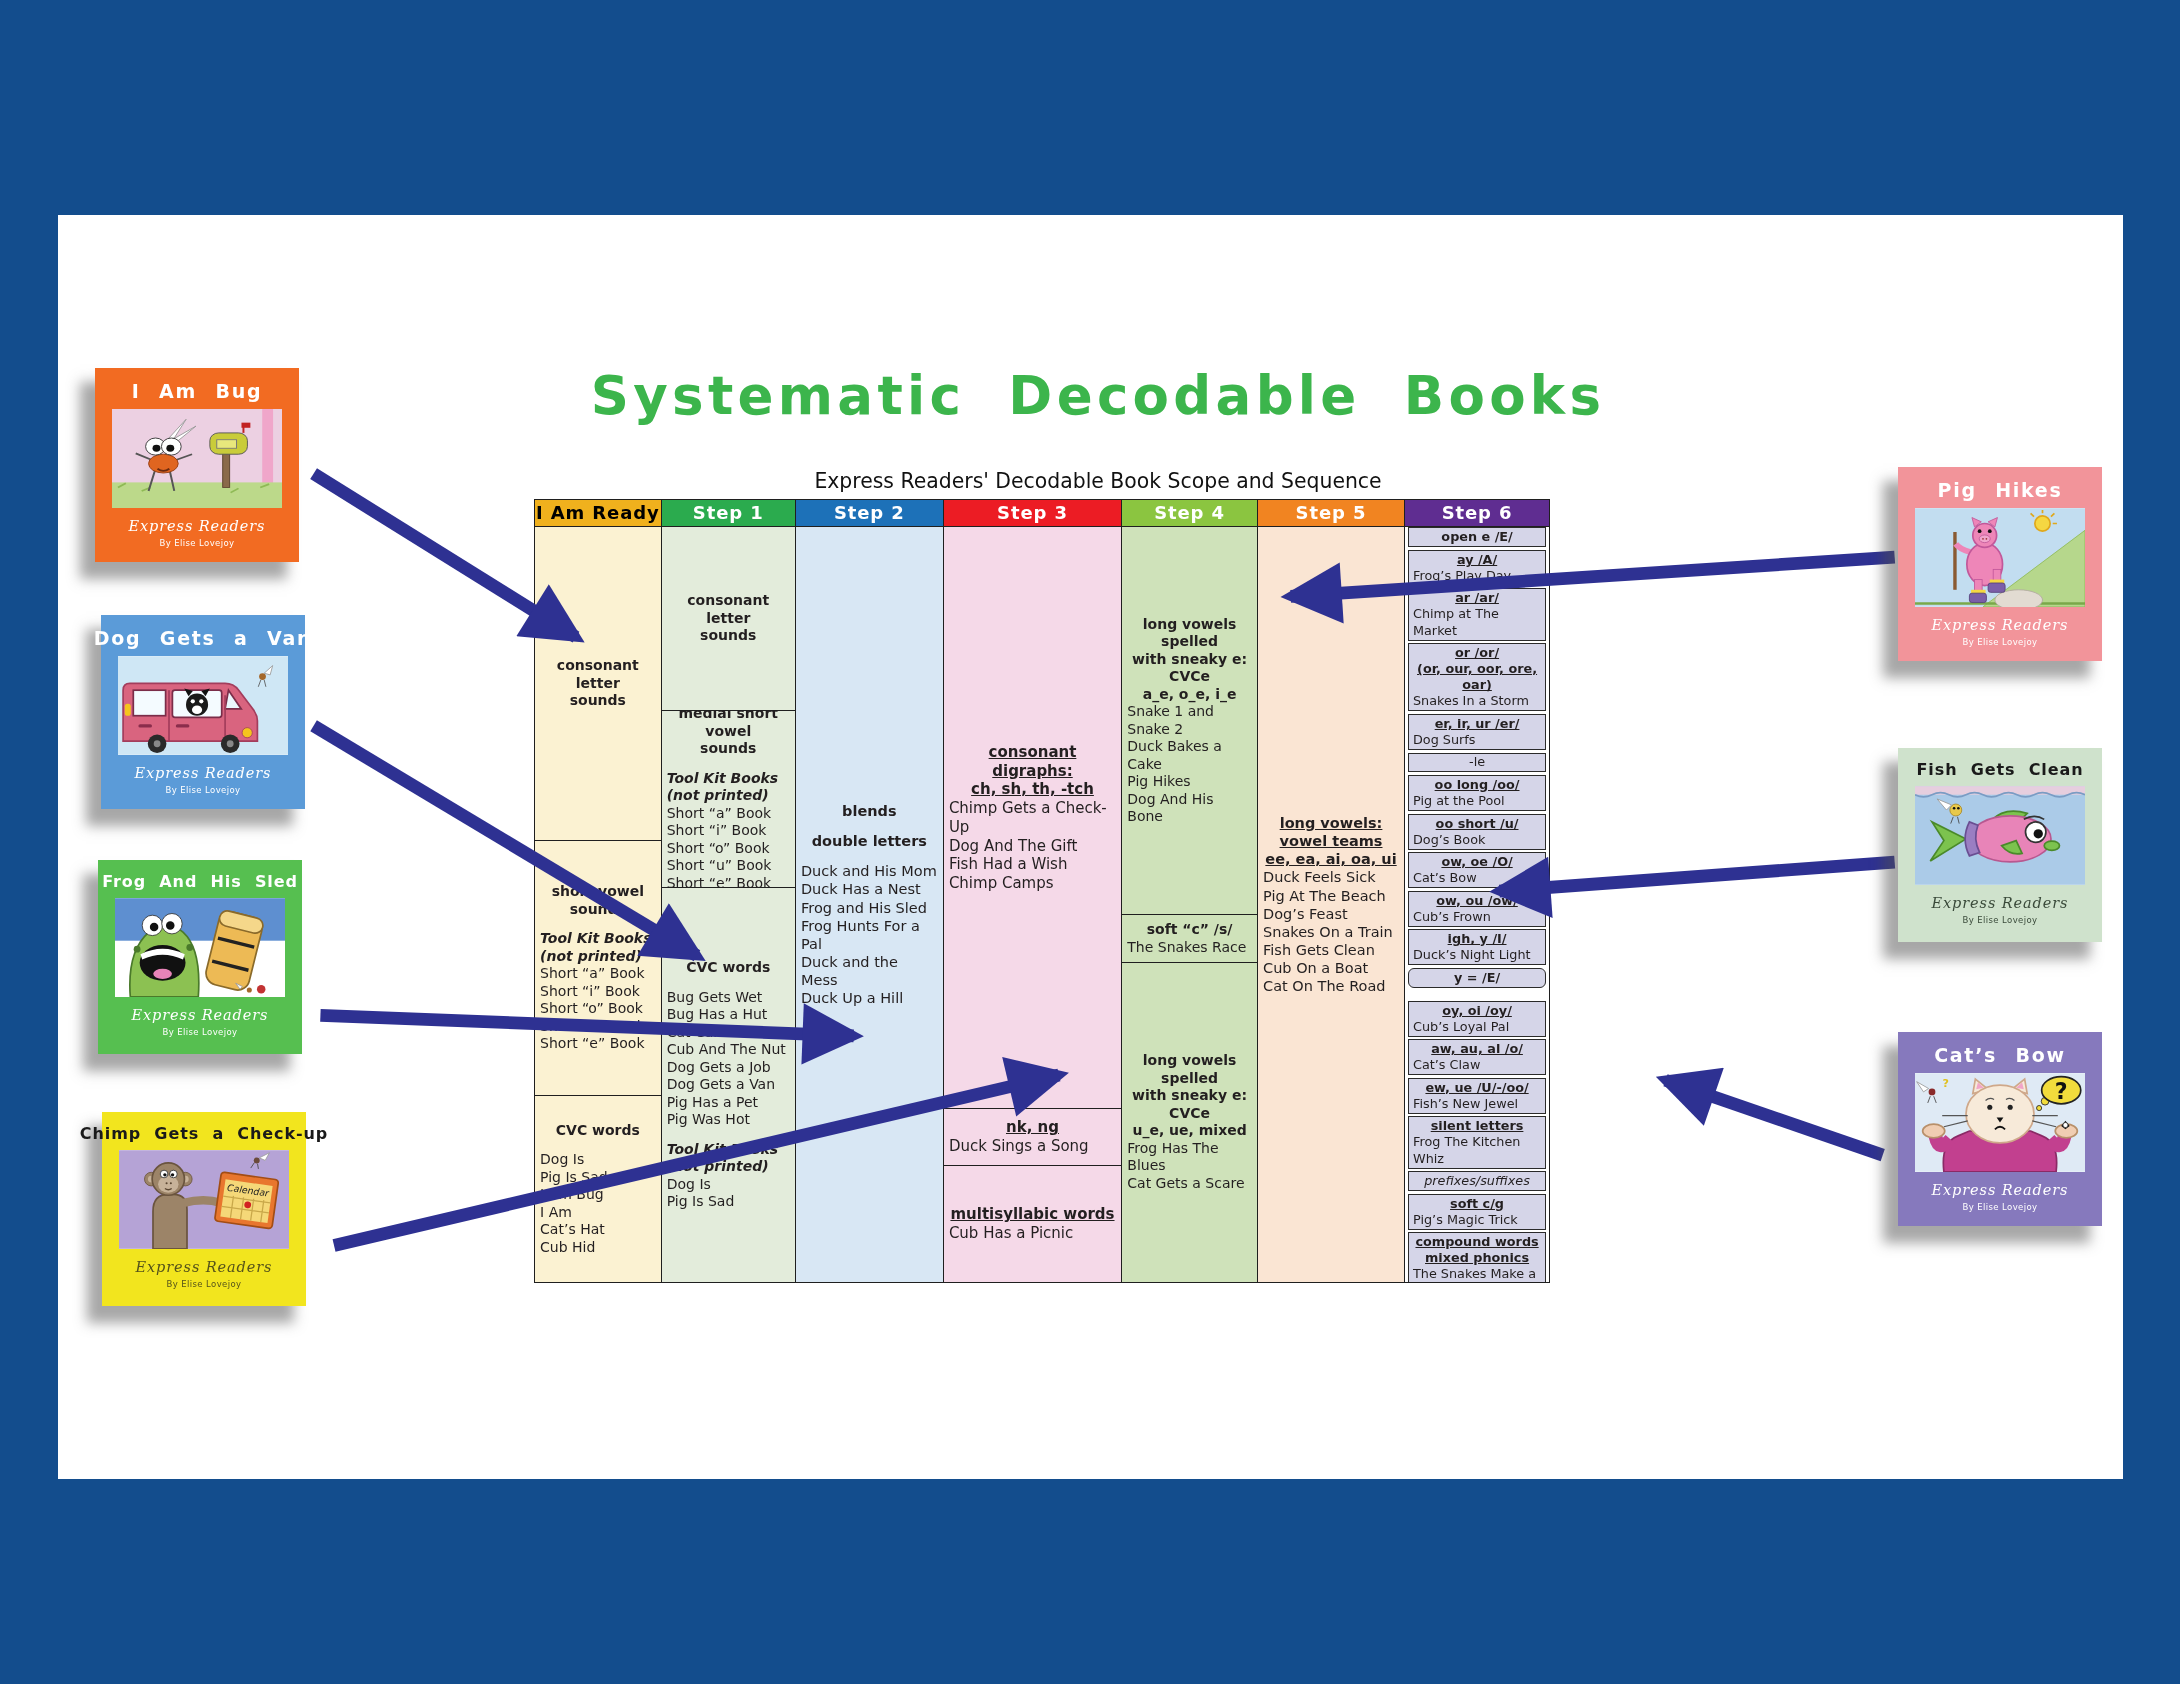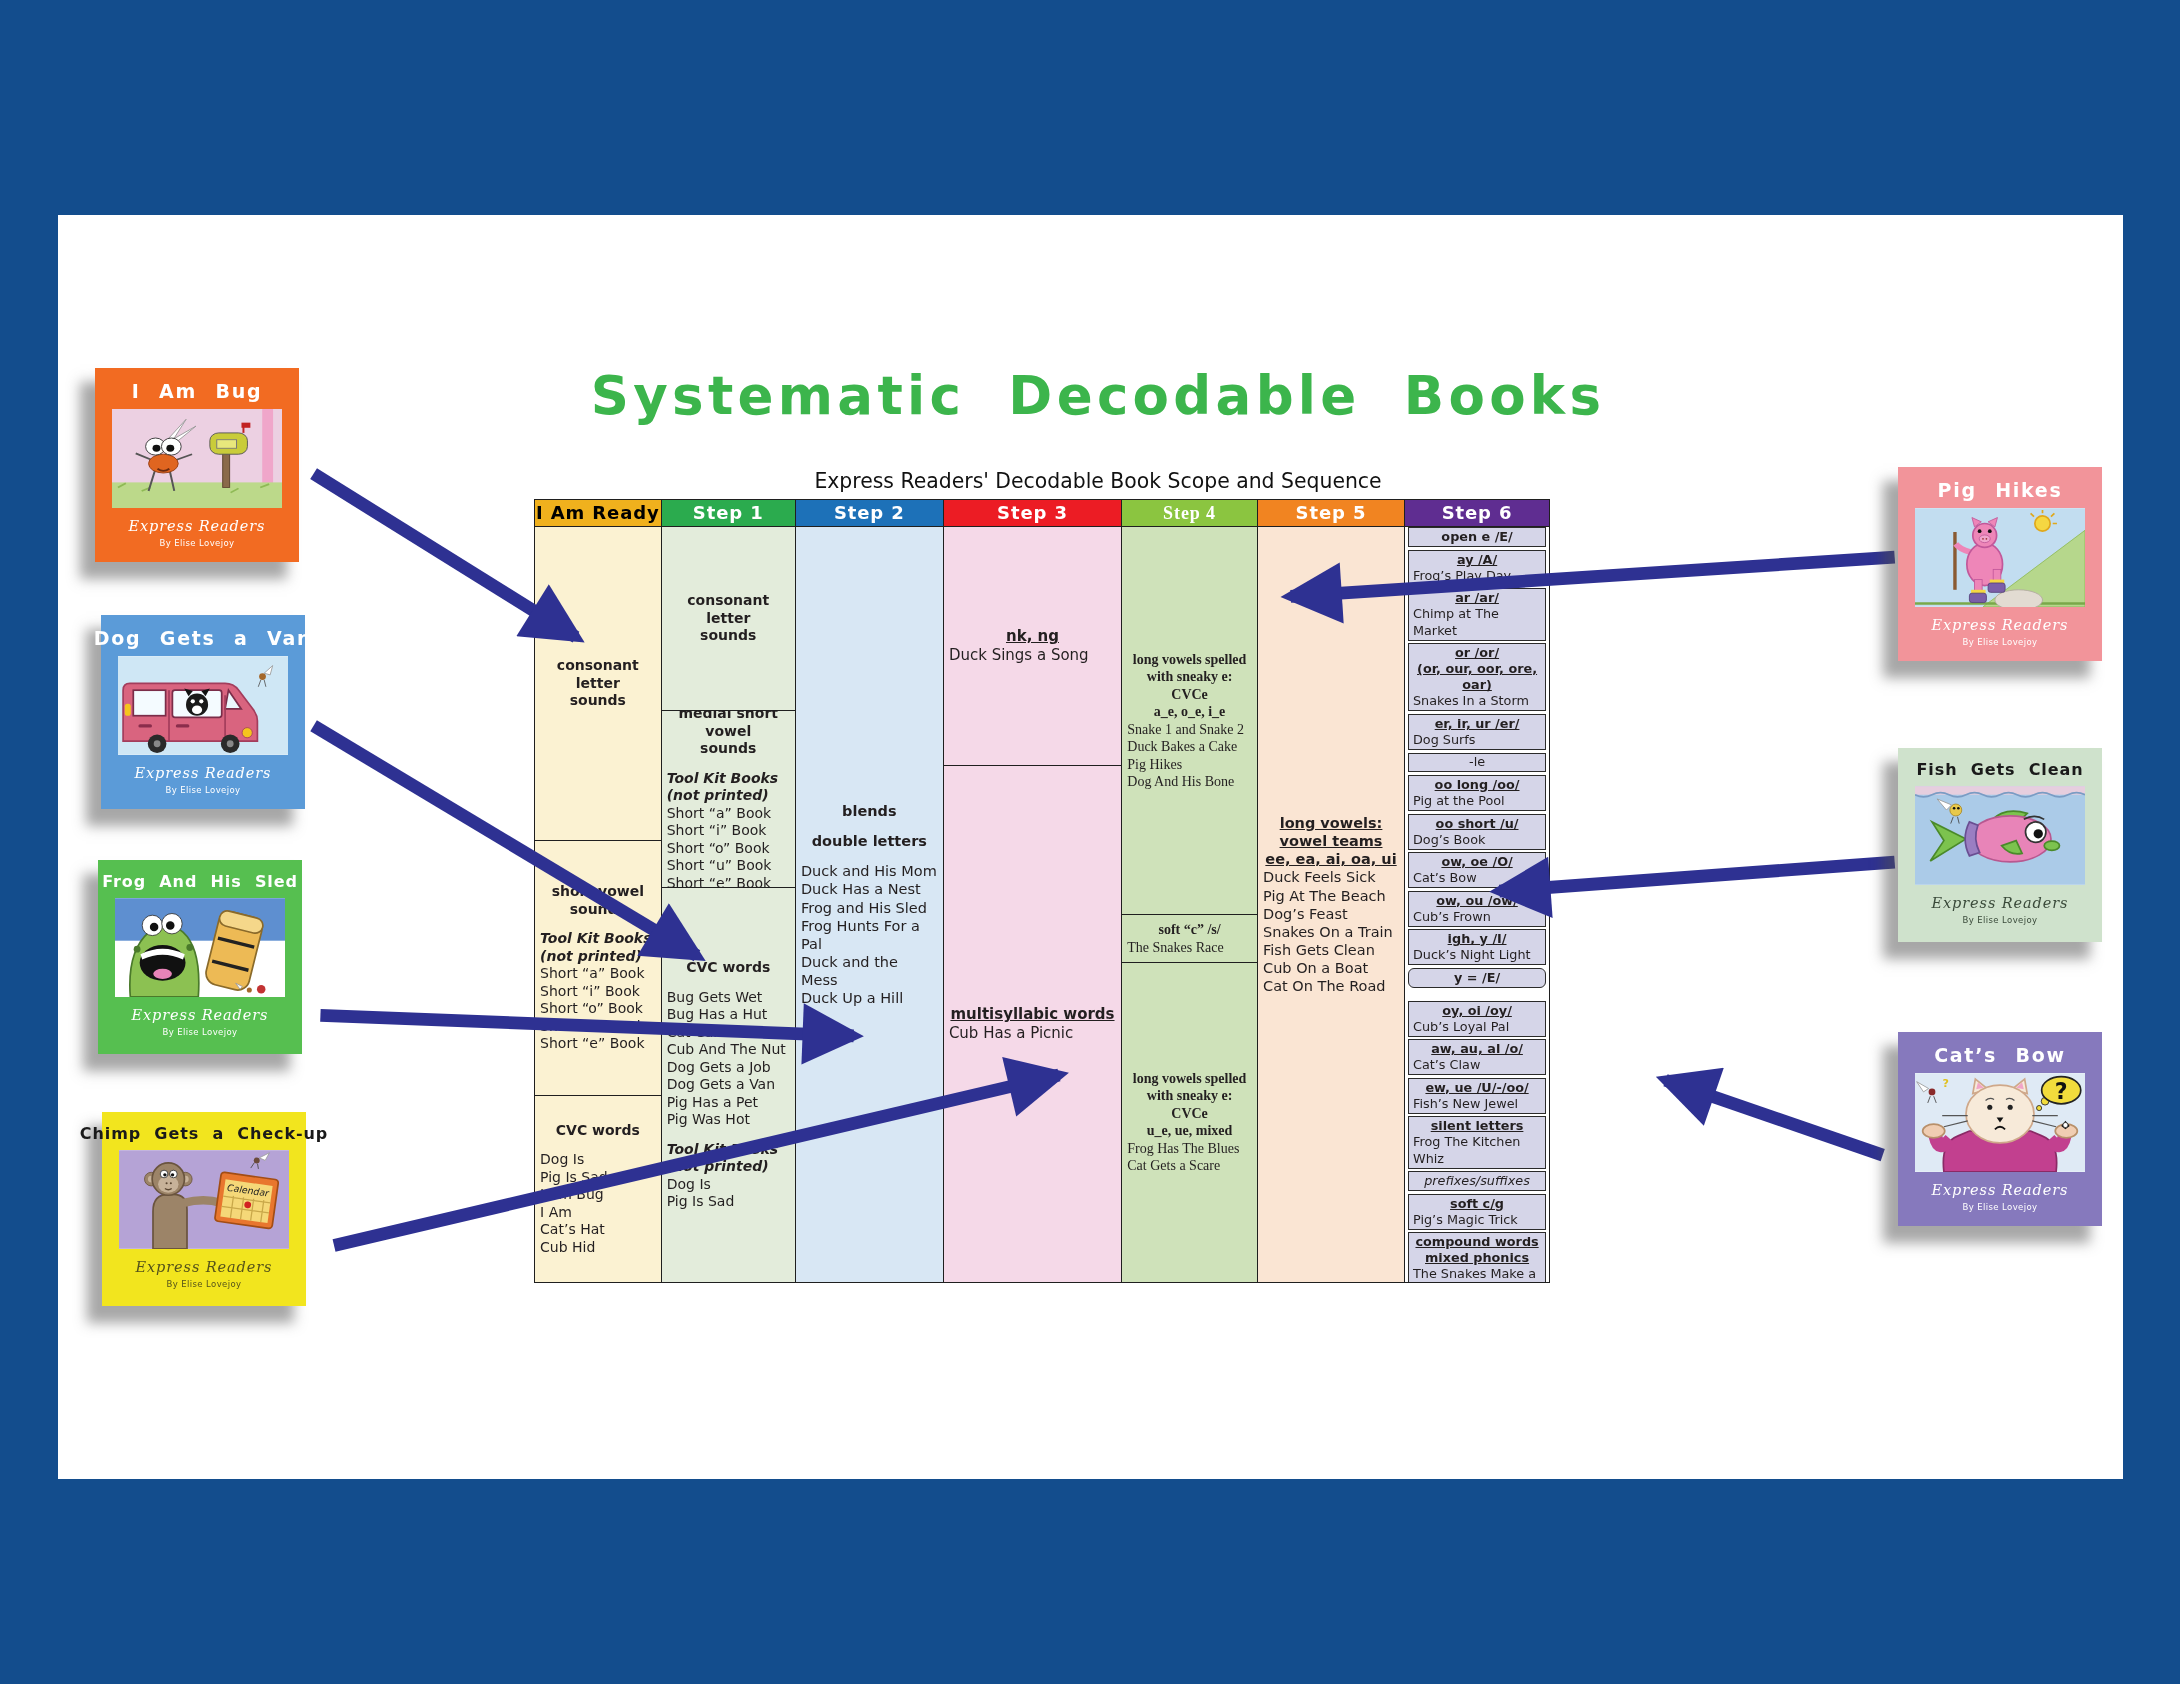--- a/index.html
+++ b/index.html
@@ -157,31 +157,39 @@
 Frog and His Sled
 Frog Hunts For a Pal
 Duck and the Mess
 Duck Up a Hill</div>
         </div>
       </div>
     </div>
     <div class="col" style="flex: 233 0 0px;">
       <div class="col-header" style="background: rgb(236, 28, 36); color: rgb(255, 255, 255);">Step 3</div>
       <div class="col-body" style="background: rgb(245, 217, 232);">
+        <div class="sec" style="flex: 695 1 0px;">
+          <div class="blk bu">consonant digraphs:
+ch, sh, th, -tch</div>
+          <div class="blk li">Chimp Gets a Check-Up
+Dog And The Gift
+Fish Had a Wish
+Chimp Camps</div>
+        </div>
         <div class="sec" style="flex: 61 1 0px;">
           <div class="blk bu">nk, ng</div>
           <div class="blk li">Duck Sings a Song</div>
         </div>
         <div class="sec" style="flex: 134 1 0px;">
           <div class="blk bu">multisyllabic words</div>
           <div class="blk li">Cub Has a Picnic</div>
         </div>
       </div>
     </div>
-    <div class="col" style="flex: 177 0 0px; font-family: Liberation Serif, serif;">
+    <div class="col" style="flex: 177 0 0px;">
       <div class="col-header" style="background: rgb(139, 197, 64); color: rgb(255, 255, 255);">Step 4</div>
       <div class="col-body" style="background: rgb(207, 226, 186);">
         <div class="sec" style="flex: 461 1 0px;">
           <div class="blk b">long vowels spelled
 with sneaky e: CVCe
 a_e, o_e, i_e</div>
           <div class="blk li">Snake 1 and Snake 2
 Duck Bakes a Cake
 Pig Hikes
 Dog And His Bone</div>

